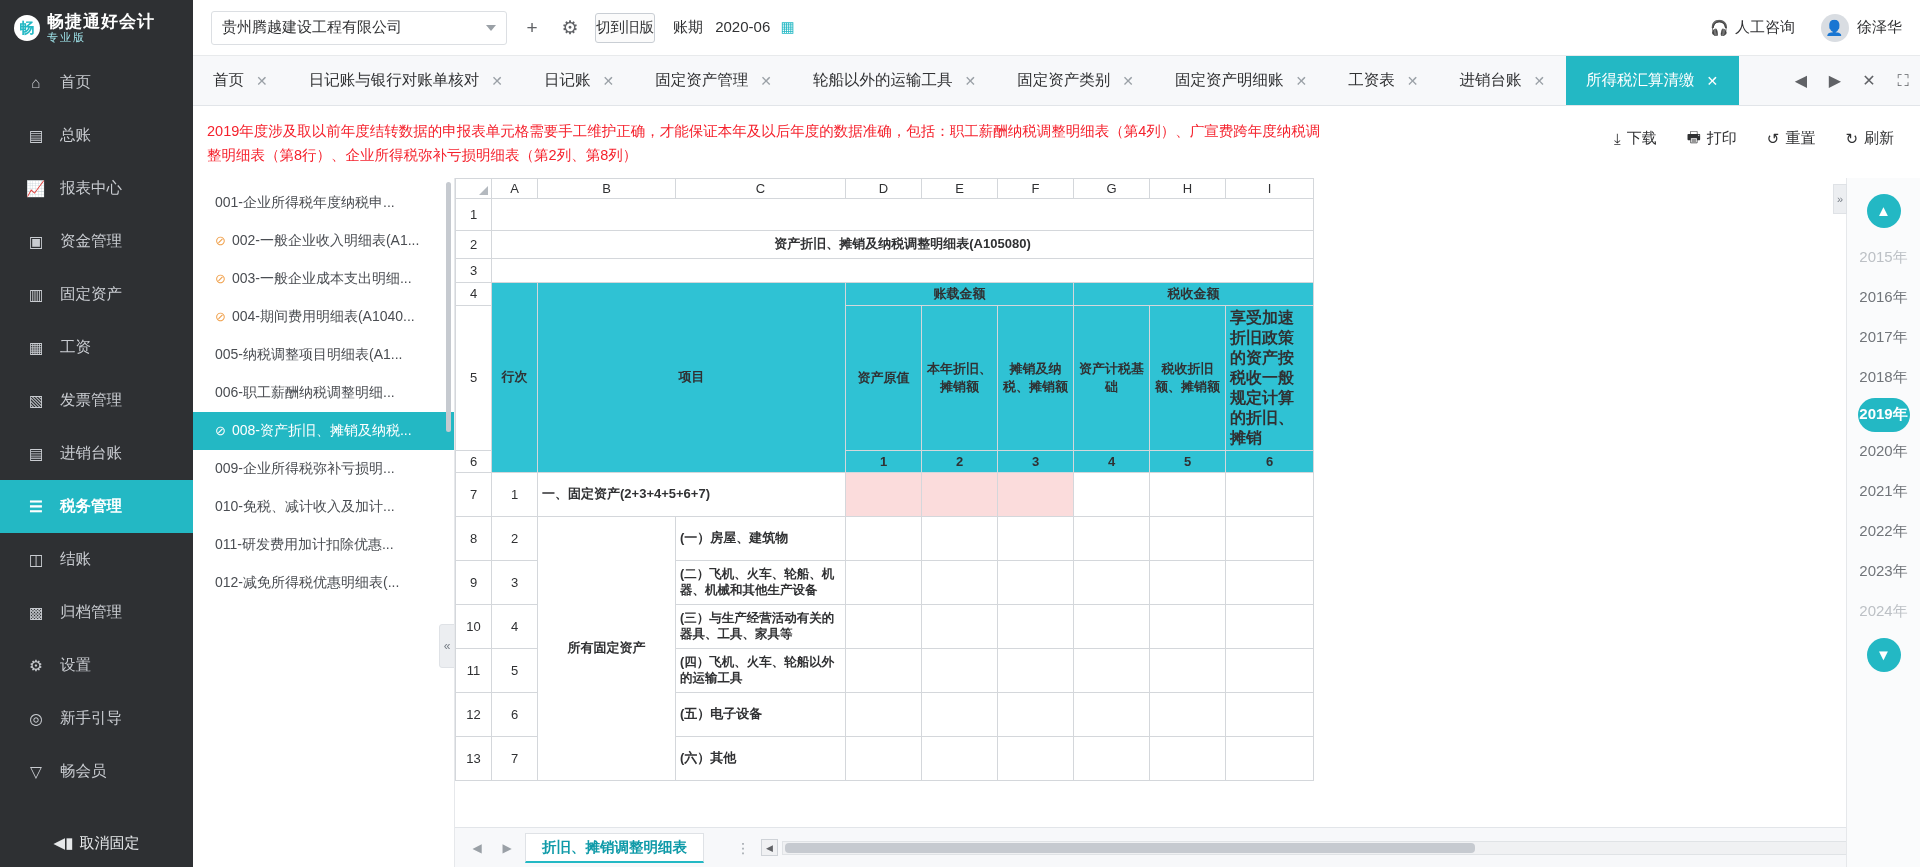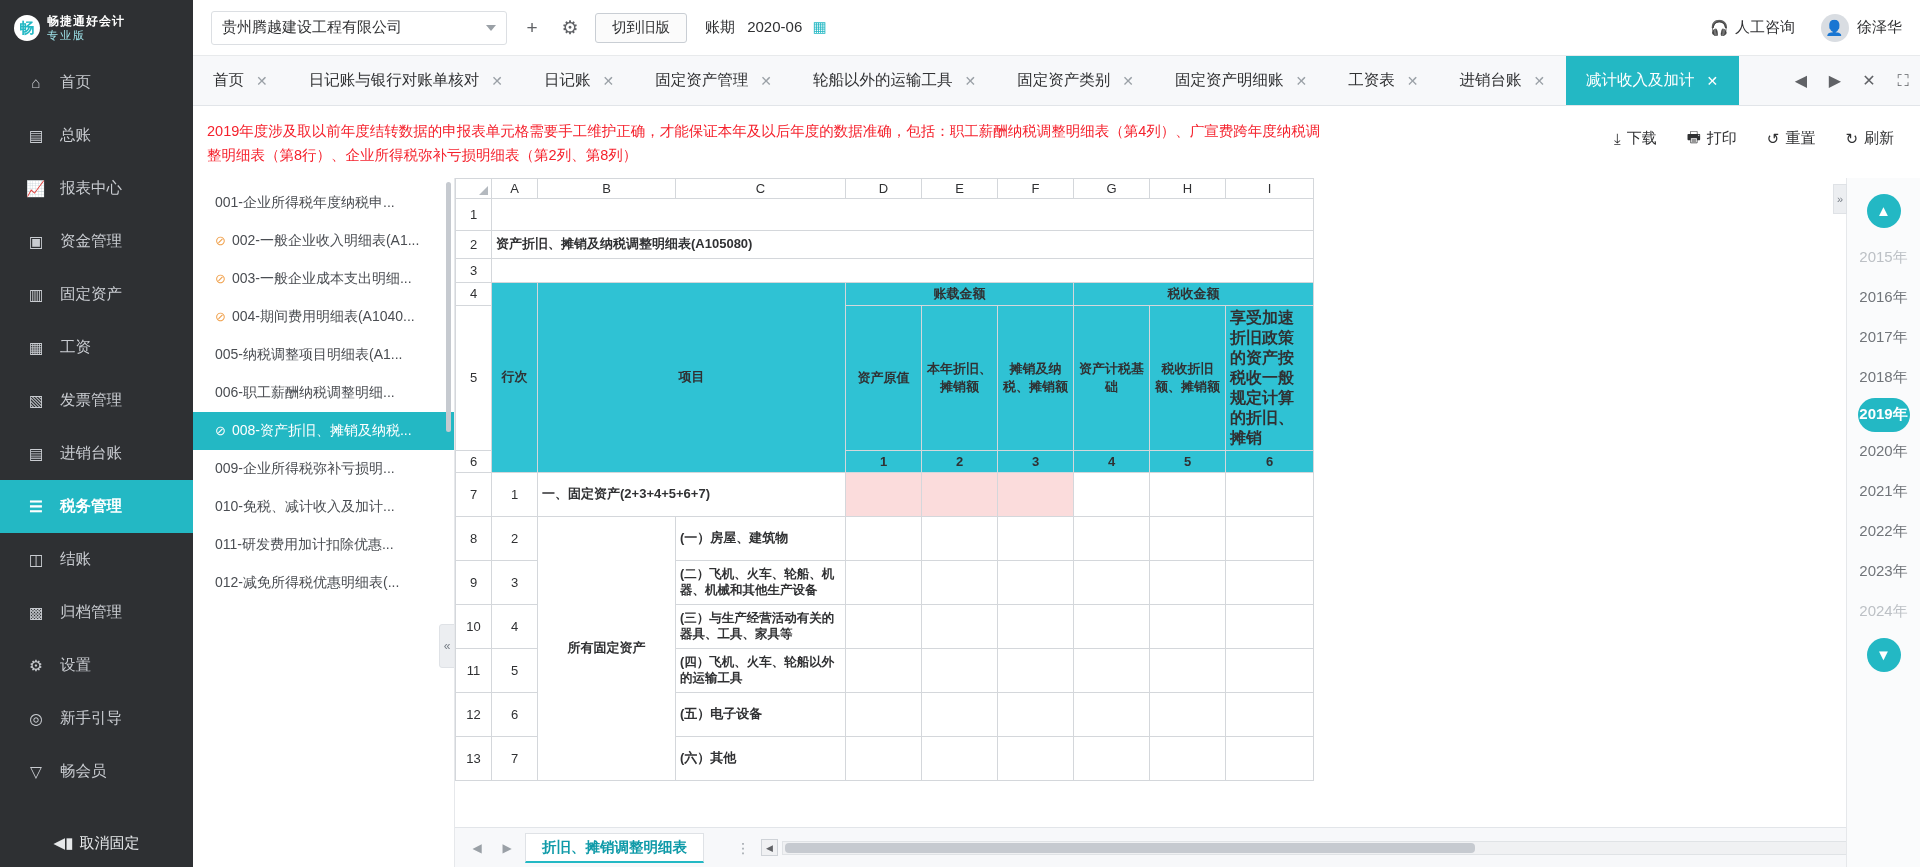--- a/index.html
+++ b/index.html
@@ -19,21 +19,21 @@
   .logo {
     height: 56px; display: flex; align-items: center; gap: 7px;
     padding-left: 14px; color: #fff;
   }
   .logo-mark {
     width: 26px; height: 26px; border-radius: 50%; background: #fff;
     display: flex; align-items: center; justify-content: center;
     color: #23b8c4; font-size: 15px; font-weight: bold;
   }
   .logo-text { display: flex; flex-direction: column; line-height: 1.1; }
-  .logo-title { font-size: 12px; font-weight: bold; letter-spacing: 1px; font-family: Liberation Serif, serif; }
+  .logo-title { font-size: 17px; font-weight: bold; letter-spacing: 1px; font-family: Liberation Serif, serif; }
   .logo-sub { font-size: 11px; color: #9fe3ea; letter-spacing: 2px; }
 
   .nav { flex: 1; overflow: hidden; }
   .nav-item {
     height: 53px; display: flex; align-items: center; gap: 14px;
     padding-left: 26px; color: #c9ccd1; font-size: 15.5px; cursor: pointer;
   }
   .nav-item .ico { width: 20px; height: 20px; display: inline-flex; align-items: center; justify-content: center; }
   .nav-item.active { background: #23b8c4; color: #ffffff; font-weight: bold; }
   .nav-bottom {
@@ -50,21 +50,21 @@
     display: flex; align-items: center; gap: 12px; padding: 0 18px;
   }
   .company-select {
     width: 296px; height: 34px; border: 1px solid #dcdfe3; border-radius: 3px;
     display: flex; align-items: center; padding: 0 10px; font-size: 15px; color: #303133;
     justify-content: space-between;
   }
   .caret-down { width: 0; height: 0; border-left: 5px solid transparent; border-right: 5px solid transparent; border-top: 6px solid #9aa0a6; }
   .circle-btn { width: 26px; height: 26px; display: flex; align-items: center; justify-content: center; color: #606266; font-size: 19px; }
   .old-ver-btn {
-    height: 30px; padding: 0 16px; border: 1px solid #c9ced4; border-radius: 3px;
+    height: 30px; padding: 0 0; border: 1px solid #c9ced4; border-radius: 3px;
     font-size: 14.5px; color: #303133; display: flex; align-items: center; background: #fbfbfb;
   }
   .period { font-size: 15px; color: #303133; margin-left: 6px; }
   .period .val { margin-left: 8px; }
   .cal-icon { color: #23b8c4; margin-left: 6px; font-size: 15px; }
   .topbar-right { margin-left: auto; display: flex; align-items: center; gap: 26px; }
   .help-link { display: flex; align-items: center; gap: 6px; font-size: 15px; color: #303133; }
   .user { display: flex; align-items: center; gap: 8px; font-size: 15px; color: #303133; }
   .avatar { width: 28px; height: 28px; border-radius: 50%; background: #d9dde2; display: flex; align-items: center; justify-content: center; color: #8a9099; font-size: 15px; }
 
@@ -127,21 +127,21 @@
     padding: 2px 4px; overflow: hidden; background: #fff;
   }
   .colhead, .rowhead {
     background: #f2f3f5; color: #5a5f66; text-align: center; font-weight: normal; font-size: 13px;
   }
   .corner { background: #f2f3f5; position: relative; }
   .corner::after {
     content: ""; position: absolute; right: 3px; bottom: 3px;
     border-left: 9px solid transparent; border-bottom: 9px solid #b4b9bf;
   }
-  .title-cell { text-align: left; font-size: 19px; font-weight: bold; color: #1a1a1a; }
+  .title-cell { text-align: center; font-size: 19px; font-weight: bold; color: #1a1a1a; }
   .cyan { background: #2fc2d4 !important; color: #fff; font-weight: bold; text-align: center; }
   .cyan-sm { background: #2fc2d4 !important; color: #fff; font-weight: bold; text-align: center; font-size: 13px; }
   .pink { background: #fbdcdc !important; }
   .bold { font-weight: bold; }
   .vmid { vertical-align: middle; }
   .lft { text-align: left; padding-left: 6px; }
   .ctr { text-align: center; }
 
   .vscroll {
     position: absolute; right: 0; top: 0; width: 15px; bottom: 0; background: #f3f4f6; border-left: 1px solid #e2e4e7;
@@ -322,21 +322,21 @@
           </div>
         <div class="tab">
             <span>工资表</span>
             <span class="x">✕</span>
           </div>
         <div class="tab">
             <span>进销台账</span>
             <span class="x">✕</span>
           </div>
         <div class="tab active">
-            <span>减计收入及加计</span>
+            <span>所得税汇算清缴</span>
             <span class="x">✕</span>
           </div>
       </div>
       <div class="tab-ctrls">
         <div class="tab-ctrl">◀</div>
         <div class="tab-ctrl">▶</div>
         <div class="tab-ctrl">✕</div>
         <div class="tab-ctrl">⛶</div>
       </div>
     </div>

